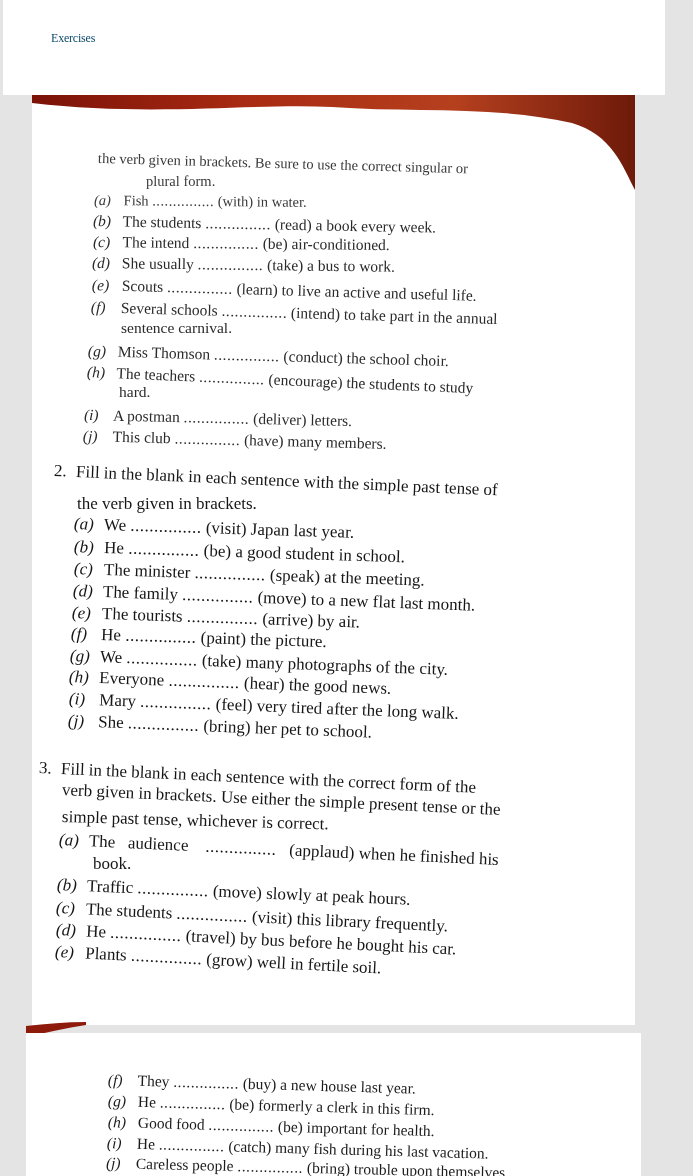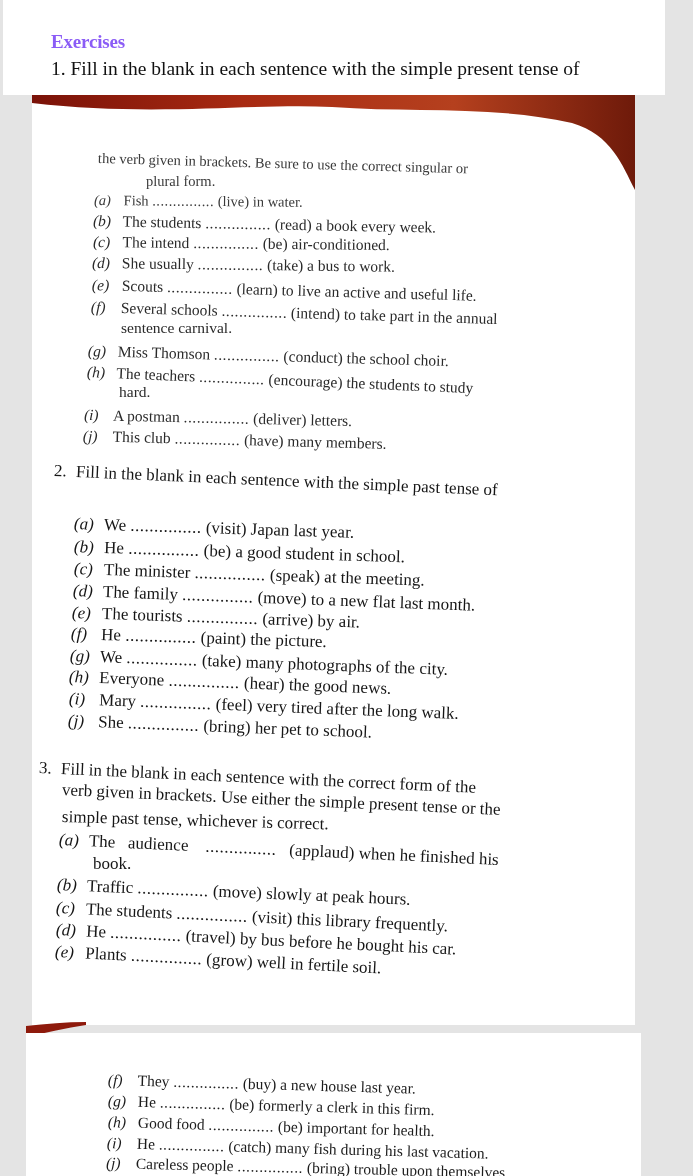--- a/index.html
+++ b/index.html
@@ -7,21 +7,21 @@
       width: 693px; height: 1176px; overflow: hidden;
       background: #e4e4e4; position: relative;
       font-family: "Liberation Serif", serif; color: #1a1a1a;
     }
     .strip-top {
       position: absolute; left: 3px; top: 0; width: 662px; height: 95px;
       background: #ffffff;
     }
     .strip-top .heading {
       position: absolute; left: 48px; top: 31px;
-      font-size: 19px; font-weight: bold; letter-spacing: -0.2px; color: #8b5cf6;
+      font-size: 12px; font-weight: normal; letter-spacing: -0.2px; color: #0c4a6e;
     }
     .strip-top .intro {
       position: absolute; left: 48px; top: 58px;
       font-size: 19.5px; color: #111; white-space: nowrap;
     }
     .page-main {
       position: absolute; left: 32px; top: 95px; width: 603px; height: 930px;
       background: #ffffff; overflow: hidden;
     }
     .page-main .red-curl {
@@ -44,21 +44,20 @@
     .s4 { font-family: "Liberation Serif", serif; font-size: 15.5px; color: #1c1c1c; }
     .lbl { font-style: italic; display: inline-block; width: 26px; }
     .num { display: inline-block; width: 22px; }
     .dots { letter-spacing: 0.5px; }
   </style>
 </head>
 <body>
 
 <div class="strip-top">
   <div class="heading">Exercises</div>
-  <div class="intro">1.  Fill in the blank in each sentence with the simple present tense of</div>
 </div>
 
 <div class="page-main">
   <svg class="red-curl" viewBox="0 0 603 120" preserveAspectRatio="none">
     <defs>
       <linearGradient id="rg" x1="0" y1="0" x2="1" y2="0">
         <stop offset="0" stop-color="#7a1208"></stop>
         <stop offset="0.35" stop-color="#a82a12"></stop>
         <stop offset="0.7" stop-color="#b5401e"></stop>
         <stop offset="1" stop-color="#6e1a0a"></stop>
@@ -67,21 +66,21 @@
     <path d="M0,0 L603,0 L603,95 C590,70 580,40 540,28 C460,10 380,18 300,12 C220,8 120,22 0,8 Z" fill="url(#rg)"></path>
   </svg>
 
   <div class="line s1" style="left:66px; top:55px; transform: rotate(1.6deg);">the verb given in brackets.  Be sure to use the correct singular or</div>
   <div class="line s1" style="left:66px; top:78px;margin-left:48px;">plural form.</div>
 
   <div class="line s1" style="left:62px; top:97px; transform: rotate(0.5deg);">
     <span class="lbl">(a)</span>
     <span>Fish</span>
     <span class="dots">...............</span>
-    <span>(live) in water.</span>
+    <span>(with) in water.</span>
   </div>
   <div class="line s1b" style="left:61px; top:117px; transform: rotate(1.1deg);">
     <span class="lbl">(b)</span>
     <span>The students</span>
     <span class="dots">...............</span>
     <span>(read) a book every week.</span>
   </div>
   <div class="line s1b" style="left:61px; top:138px; transform: rotate(0.6deg);">
     <span class="lbl">(c)</span>
     <span>The intend</span>
@@ -129,20 +128,21 @@
   <div class="line s1b" style="left:51px; top:332px; transform: rotate(1.5deg);">
     <span class="lbl">(j)</span>
     <span>This club</span>
     <span class="dots">...............</span>
     <span>(have) many members.</span>
   </div>
 
   <div class="line s2" style="left:22px; top:366px; transform: rotate(2.5deg);">
     <span class="num">2.</span><span>Fill in the blank in each sentence with the simple past tense of</span>
   </div>
+  <div class="line s2" style="left:45px; top:399px;">the verb given in brackets.</div>
 
   <div class="line s2" style="left:42px; top:419px; transform: rotate(1.8deg);">
     <span class="lbl">(a)</span>
     <span>We</span>
     <span class="dots">...............</span>
     <span>(visit) Japan last year.</span>
   </div>
   <div class="line s2" style="left:42px; top:442px; transform: rotate(1.8deg);">
     <span class="lbl">(b)</span>
     <span>He</span>

